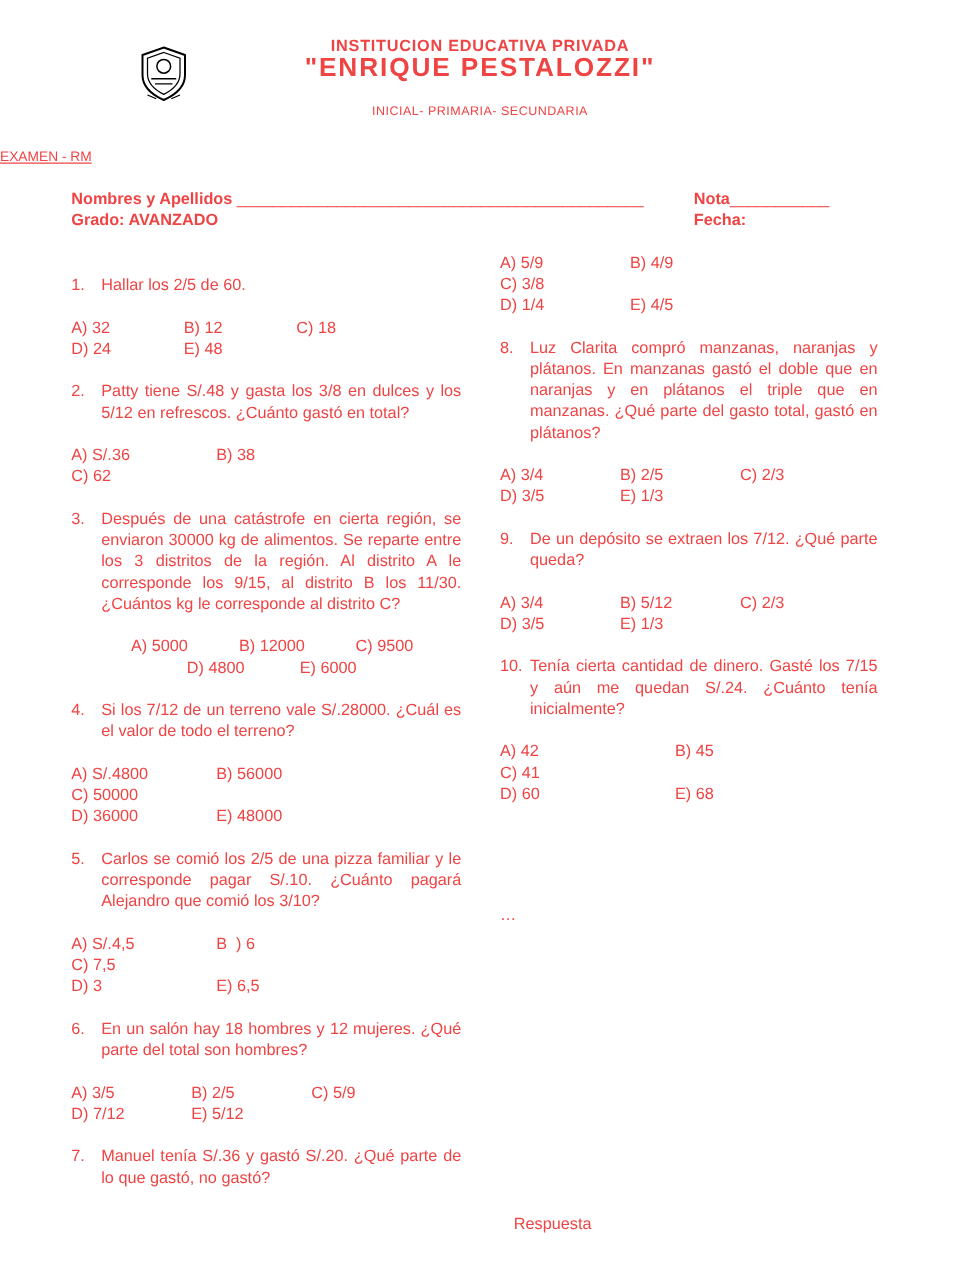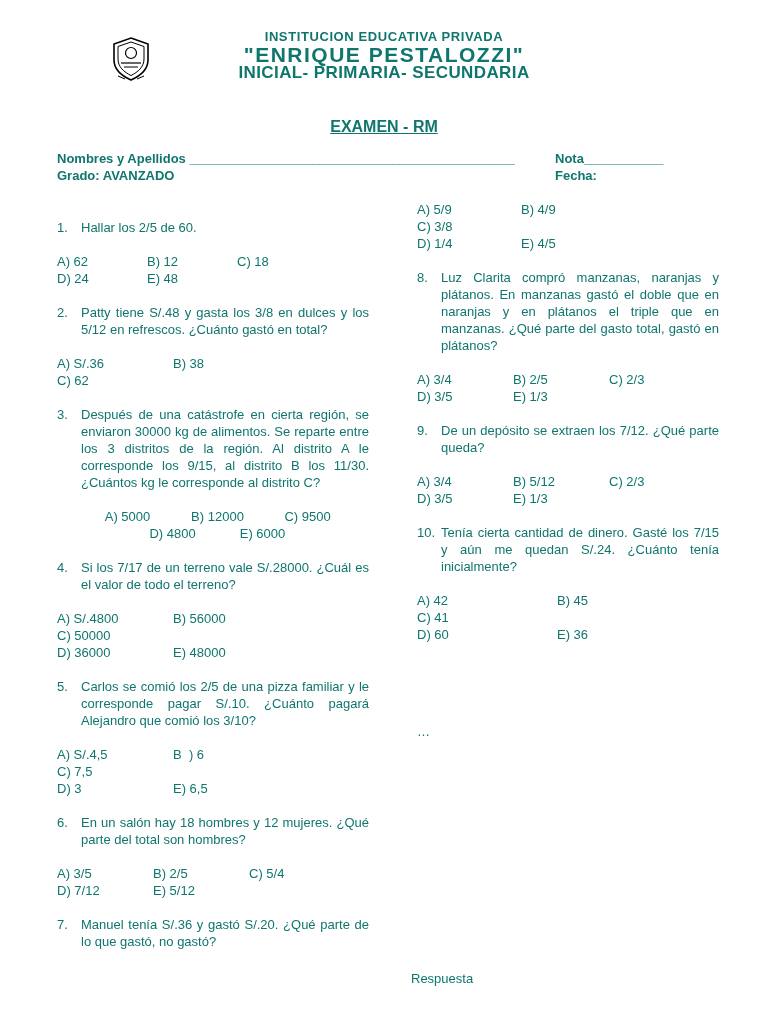--- a/index.html
+++ b/index.html
@@ -2,51 +2,51 @@
 <html><head>
 <meta charset="utf-8">
 <style>
   html, body { margin: 0; padding: 0; }
   body { background: #ffffff; }
   .page {
     position: relative;
     width: 768px;
     height: 1024px;
     background: #ffffff;
-    color: #0f766e;
+    color: #ef4444;
     font-family: "Liberation Sans", sans-serif;
     font-size: 13px;
     line-height: 17px;
     overflow: hidden;
   }
   .bold { font-weight: bold; }
 
   
   .header { position: absolute; top: 28px; left: 0; width: 100%; text-align: center; }
   .logo { position: absolute; left: 112px; top: 8px; width: 38px; height: 46px; }
   .h1 { font-weight: bold; font-size: 13px; letter-spacing: 0.6px; }
   .h2 { font-weight: bold; font-size: 21px; letter-spacing: 1.5px; margin-top: 1px; }
-  .h3 { font-weight: bold; font-size: 17px; letter-spacing: 0.4px; margin-top: 1px; }
+  .h3 { font-weight: normal; font-size: 10px; letter-spacing: 0.4px; margin-top: 18px; }
 
   .exam-title {
     position: absolute; top: 118px; left: 0; width: 100%;
-    text-align: center; font-weight: bold; text-decoration: underline; font-size: 16px;
+    text-align: left; font-weight: normal; text-decoration: underline; font-size: 11px;
   }
 
   
   .info { position: absolute; top: 150px; left: 57px; width: 655px; }
   .info-row { display: flex; }
   .info-left { flex: 1; }
   .info-right { width: 157px; }
-  .fill-line { white-space: pre; font-weight: bold; }
+  .fill-line { white-space: pre; font-weight: normal; }
 
   
   .col { position: absolute; }
   .col-left  { top: 219px; left: 57px;  width: 312px; }
-  .col-right { top: 201px; left: 417px; width: 302px; }
+  .col-right { top: 201px; left: 400px; width: 302px; }
 
   
   .q-line { display: flex; margin-bottom: 17px; }
   .q-num  { width: 24px; flex: none; }
   .q-text { flex: 1; text-align: justify; }
   .opts   { margin-bottom: 17px; }
   .opt    { display: inline-block; white-space: pre; }
   .opts-88  .opt { min-width: 90px; }
   .opts-95  .opt { min-width: 96px; }
   .opts-105 .opt { min-width: 104px; }
@@ -98,21 +98,21 @@
 
   <div class="col col-left">
 
     <div>
       <div class="q-line">
         <span class="q-num">1.</span>
         <div class="q-text">Hallar los 2/5 de 60.</div>
       </div>
       <div class="opts opts-88">
         <div>
-          <span class="opt">A) 62</span><span class="opt">B) 12</span><span class="opt">C) 18</span>
+          <span class="opt">A) 32</span><span class="opt">B) 12</span><span class="opt">C) 18</span>
         </div>
         <div>
           <span class="opt">D) 24</span><span class="opt">E) 48</span>
         </div>
       </div>
     </div>
 
     <div>
       <div class="q-line">
         <span class="q-num">2.</span>
@@ -136,21 +136,21 @@
         </div>
         <div>
           <span class="opt">D) 4800</span><span class="opt">E) 6000</span>
         </div>
       </div>
     </div>
 
     <div>
       <div class="q-line">
         <span class="q-num">4.</span>
-        <div class="q-text">Si los 7/17 de un terreno vale S/.28000. ¿Cuál es el valor de todo el terreno?</div>
+        <div class="q-text">Si los 7/12 de un terreno vale S/.28000. ¿Cuál es el valor de todo el terreno?</div>
       </div>
       <div class="opts opts-116">
         <div>
           <span class="opt">A) S/.4800</span><span class="opt">B) 56000</span><span class="opt">C) 50000</span>
         </div>
         <div>
           <span class="opt">D) 36000</span><span class="opt">E) 48000</span>
         </div>
       </div>
     </div>
@@ -170,21 +170,21 @@
       </div>
     </div>
 
     <div>
       <div class="q-line">
         <span class="q-num">6.</span>
         <div class="q-text">En un salón hay 18 hombres y 12 mujeres. ¿Qué parte del total son hombres?</div>
       </div>
       <div class="opts opts-95">
         <div>
-          <span class="opt">A) 3/5</span><span class="opt">B) 2/5</span><span class="opt">C) 5/4</span>
+          <span class="opt">A) 3/5</span><span class="opt">B) 2/5</span><span class="opt">C) 5/9</span>
         </div>
         <div>
           <span class="opt">D) 7/12</span><span class="opt">E) 5/12</span>
         </div>
       </div>
     </div>
 
     <div>
       <div class="q-line">
         <span class="q-num">7.</span>
@@ -238,21 +238,21 @@
     <div>
       <div class="q-line">
         <span class="q-num">10.</span>
         <div class="q-text">Tenía cierta cantidad de dinero. Gasté los 7/15 y aún me quedan S/.24. ¿Cuánto tenía inicialmente?</div>
       </div>
       <div class="opts opts-140">
         <div>
           <span class="opt">A) 42</span><span class="opt">B) 45</span><span class="opt">C) 41</span>
         </div>
         <div>
-          <span class="opt">D) 60</span><span class="opt">E) 36</span>
+          <span class="opt">D) 60</span><span class="opt">E) 68</span>
         </div>
       </div>
     </div>
 
     <div class="ellipsis">…</div>
 
   </div>
 
   <div class="respuesta">Respuesta</div>
 

